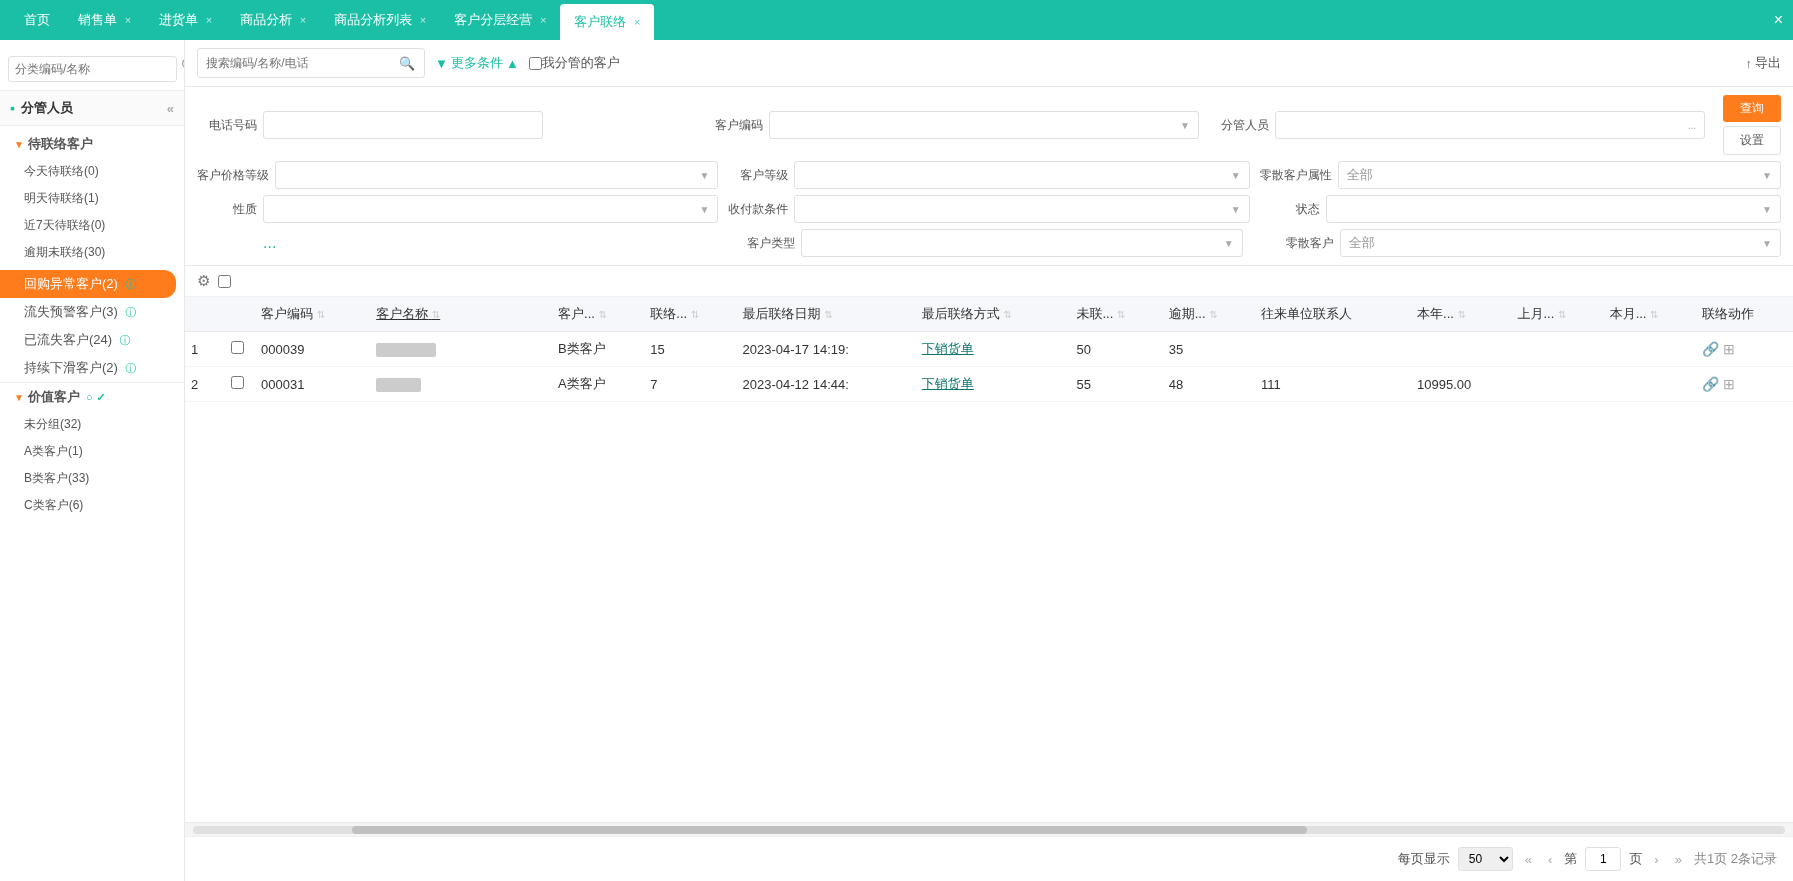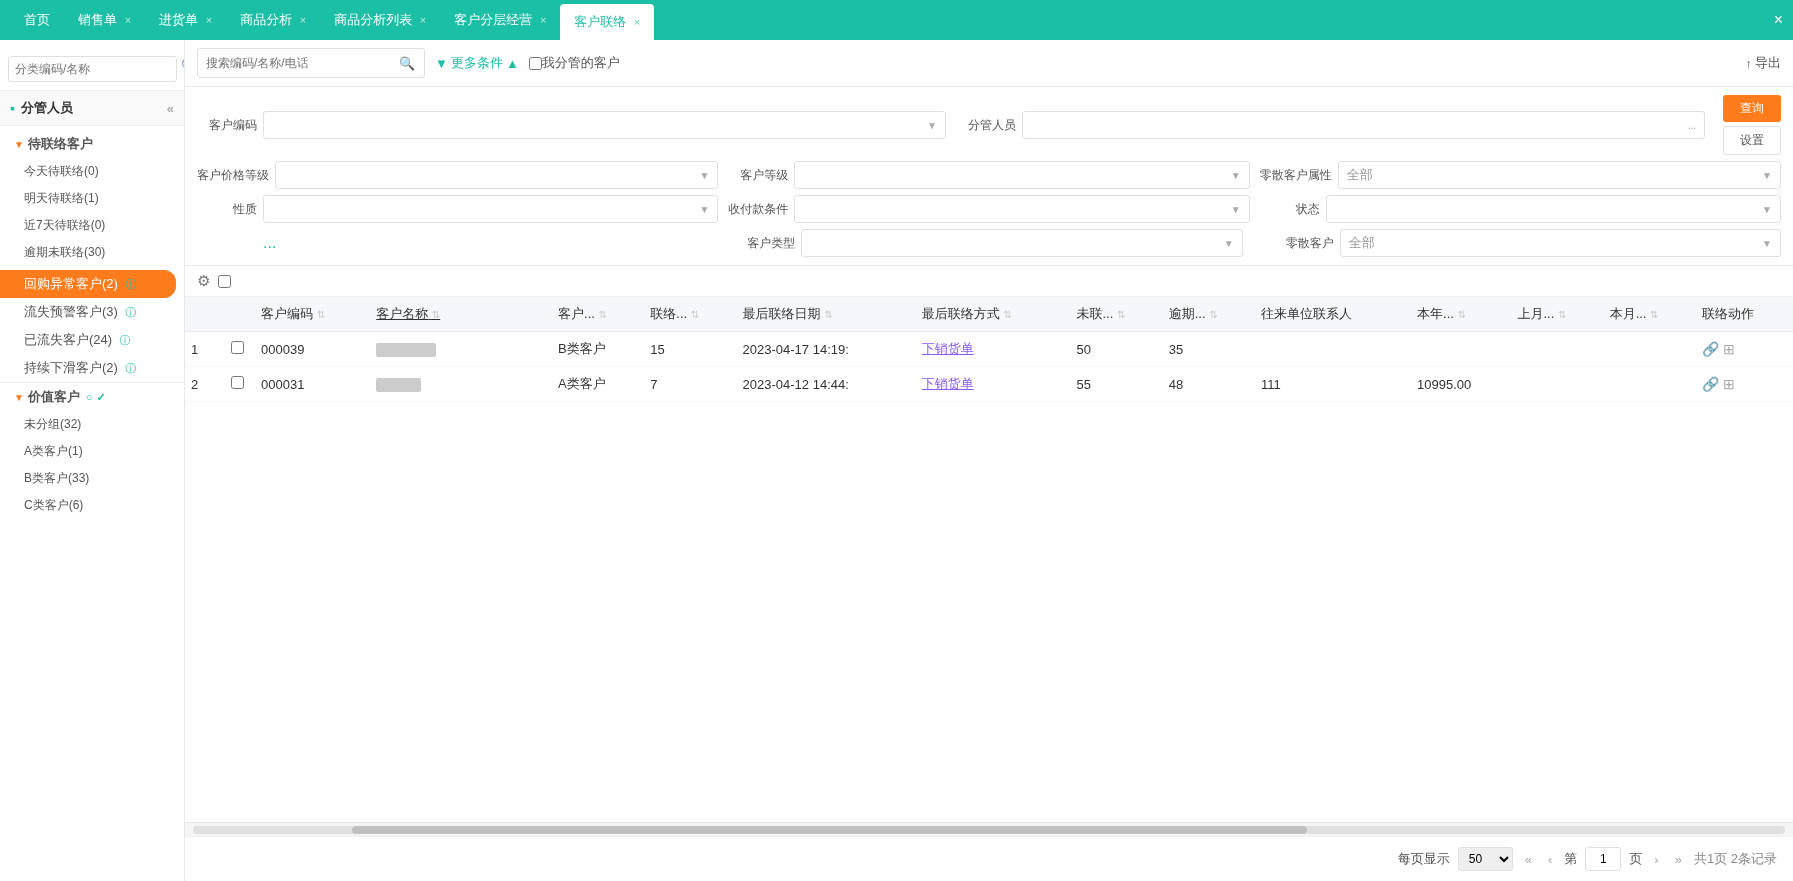--- a/index.html
+++ b/index.html
@@ -144,21 +144,21 @@
     .table-wrapper { flex: 1; overflow: auto; }
     table { width: 100%; border-collapse: collapse; font-size: 12px; }
     table thead tr { background: #3b82f6; }
     table thead th {
       padding: 8px 6px; text-align: left; border-bottom: 1px solid #e8e8e8;
       color: #333; font-weight: normal; white-space: nowrap; position: sticky; top: 0; background: #f5f7fa;
     }
     table thead th .sort-icon { color: #ccc; font-size: 10px; cursor: pointer; }
     table tbody tr { background: #fff; border-bottom: 1px solid #f5f5f5; }
     table tbody td { padding: 8px 6px; color: #333; white-space: nowrap; vertical-align: middle; }
-    table tbody td.link { color: #8b5cf6; text-decoration: underline; cursor: pointer; }
+    table tbody td.link { color: #0f766e; text-decoration: underline; cursor: pointer; }
     .action-icon { color: #aaa; font-size: 14px; cursor: pointer; }
     .blurred-text {
       display: inline-block; background: #ccc; border-radius: 2px; height: 14px;
       vertical-align: middle;
     }
 
     
     .pagination {
       display: flex; align-items: center; justify-content: flex-end; padding: 10px 16px;
       border-top: 1px solid #f0f0f0; background: #fff; gap: 8px; font-size: 12px; color: #555;
@@ -290,20 +290,24 @@
       </div>
       <div class="export-btn">
         <span>↑</span>
         <span>导出</span>
       </div>
     </div>
 
     <div class="filter-form">
 
       <div class="filter-row">
+        <div class="filter-field">
+          <label>电话号码</label>
+          <input class="field-input" style="max-width: 280px;">
+        </div>
         <div class="filter-field">
           <label>客户编码</label>
           <div class="field-select">
             <span></span>
             <span class="caret">▼</span>
           </div>
         </div>
         <div class="filter-field">
           <label>分管人员</label>
           <div class="field-select">

